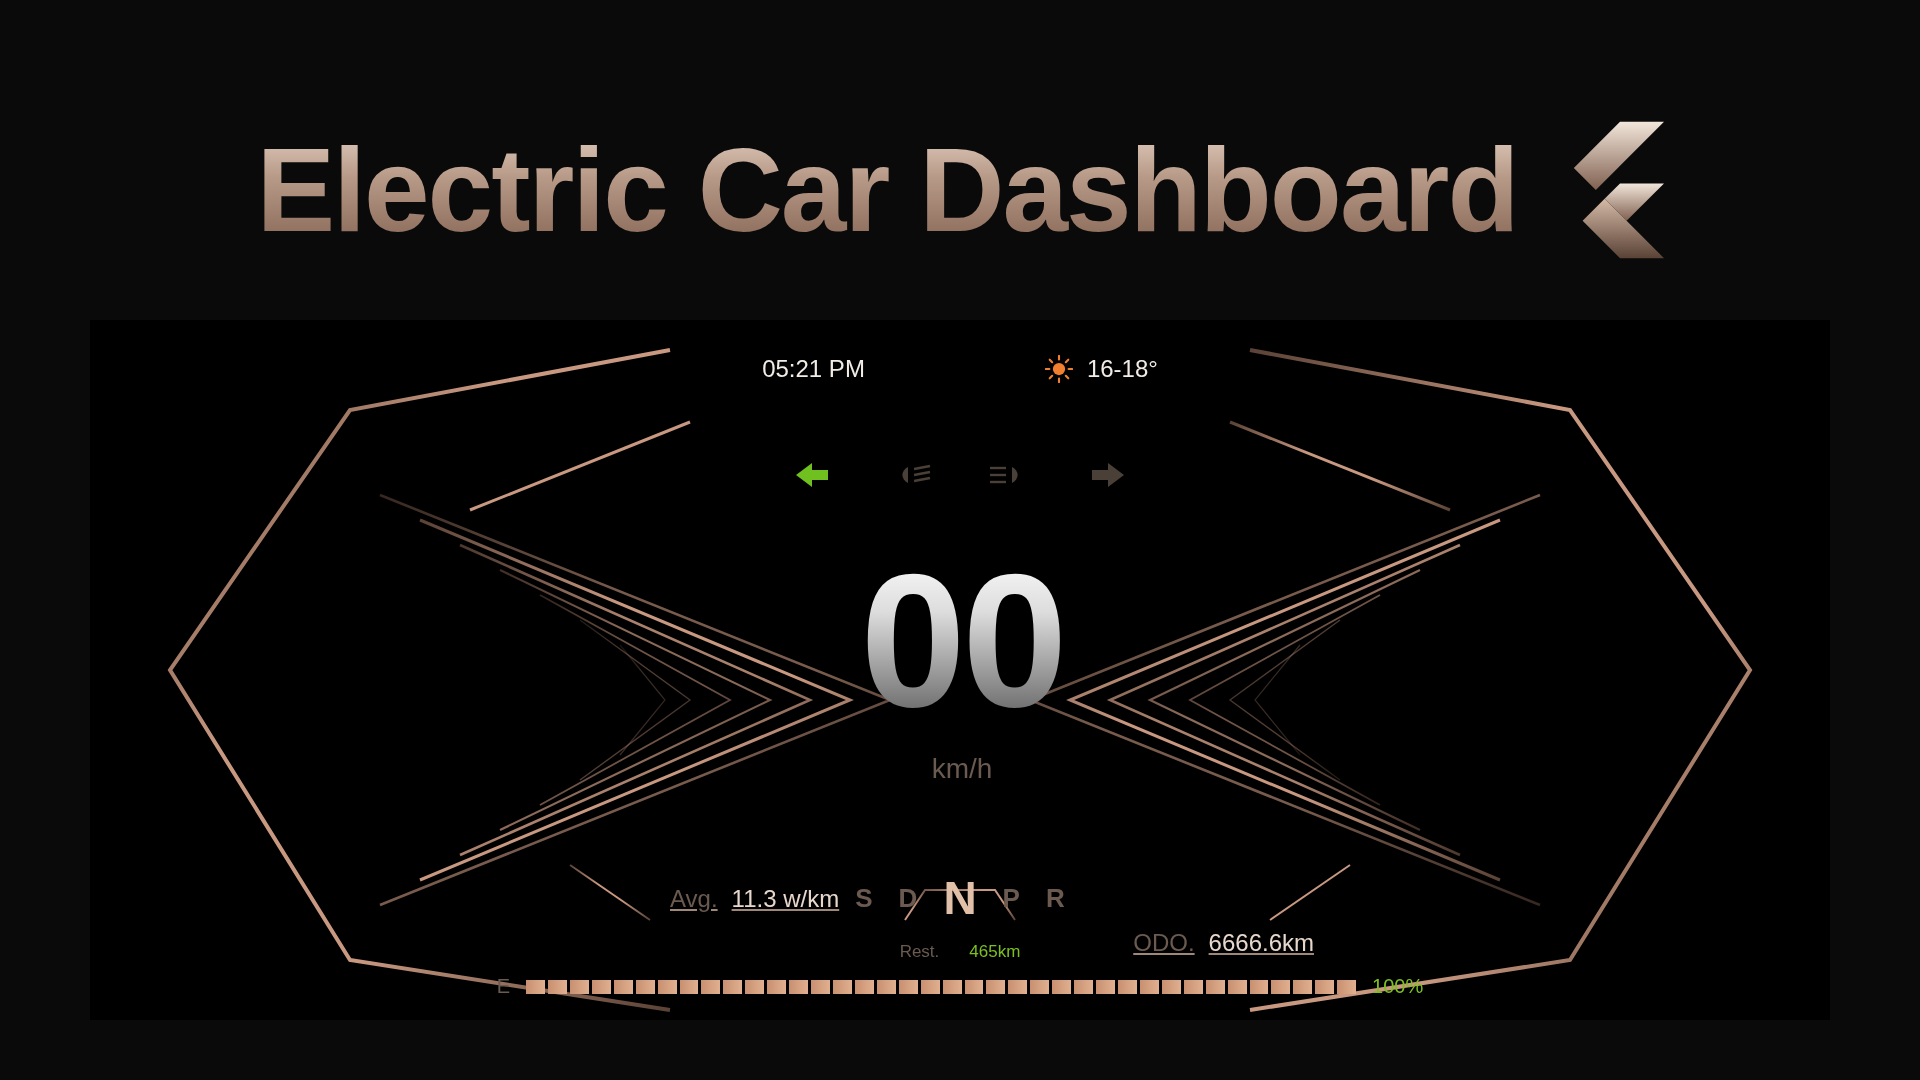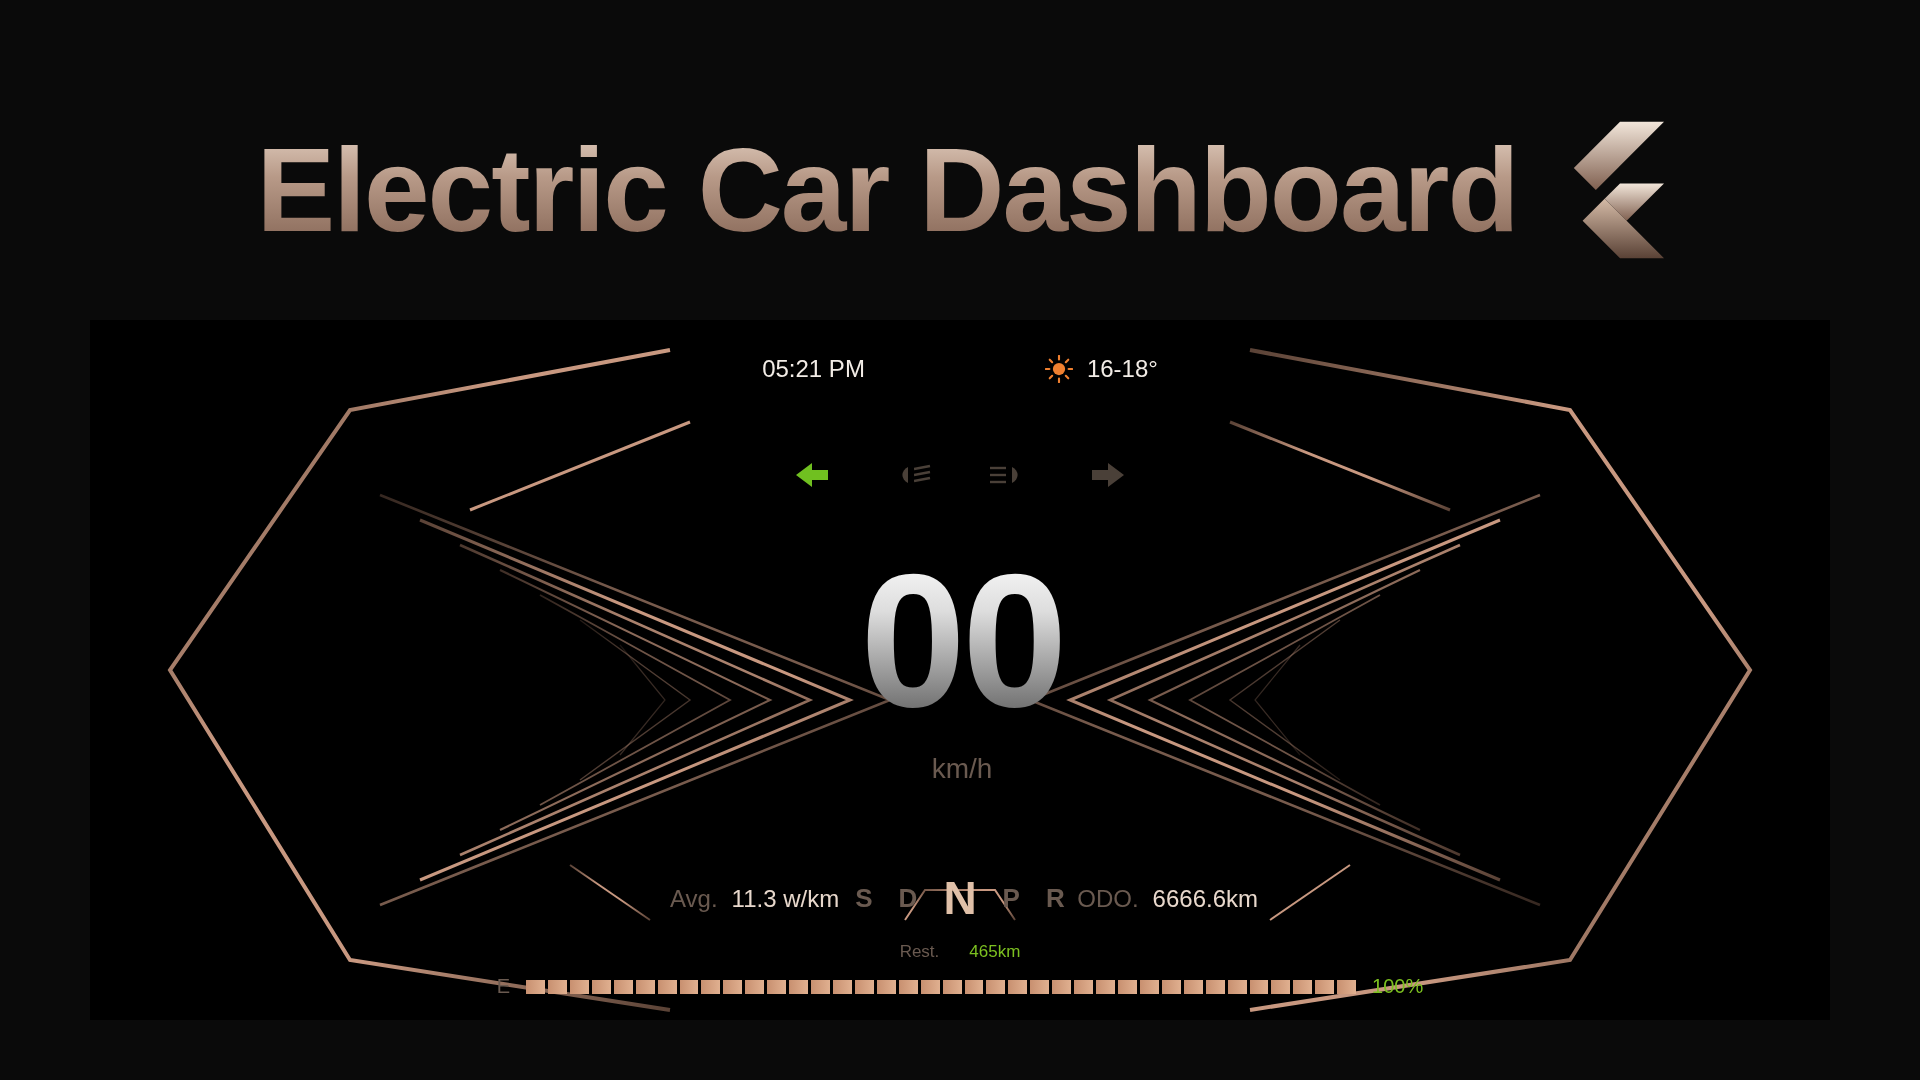--- a/index.html
+++ b/index.html
@@ -84,23 +84,24 @@
   display: flex; justify-content: center; align-items: center; gap: 26px;
   font-size: 28px; font-weight: 600;
 }
 .gear-item { color: #6a5a50; font-size: 26px; }
 .gear-active { color: #e0c0a8; font-size: 46px; font-weight: 800; line-height: 1; }
 .stat-left, .stat-right {
   position: absolute;
   top: 565px;
   display: flex; align-items: baseline; gap: 14px;
   font-size: 24px;
+  text-decoration: underline;
 }
 .stat-left { left: 580px; }
-.stat-right { right: 572px; }
+.stat-right { right: 516px; margin-top: 44px; }
 .stat-label { color: #6a5a50; }
 .stat-value { color: #e8d8cc; }
 .rest-row {
   position: absolute;
   top: 622px; left: 0; right: 0;
   display: flex; justify-content: center; gap: 14px;
   font-size: 17px;
 }
 .rest-label { color: #6a5a50; }
 .rest-value { color: #7cc020; margin-left: 16px; }

